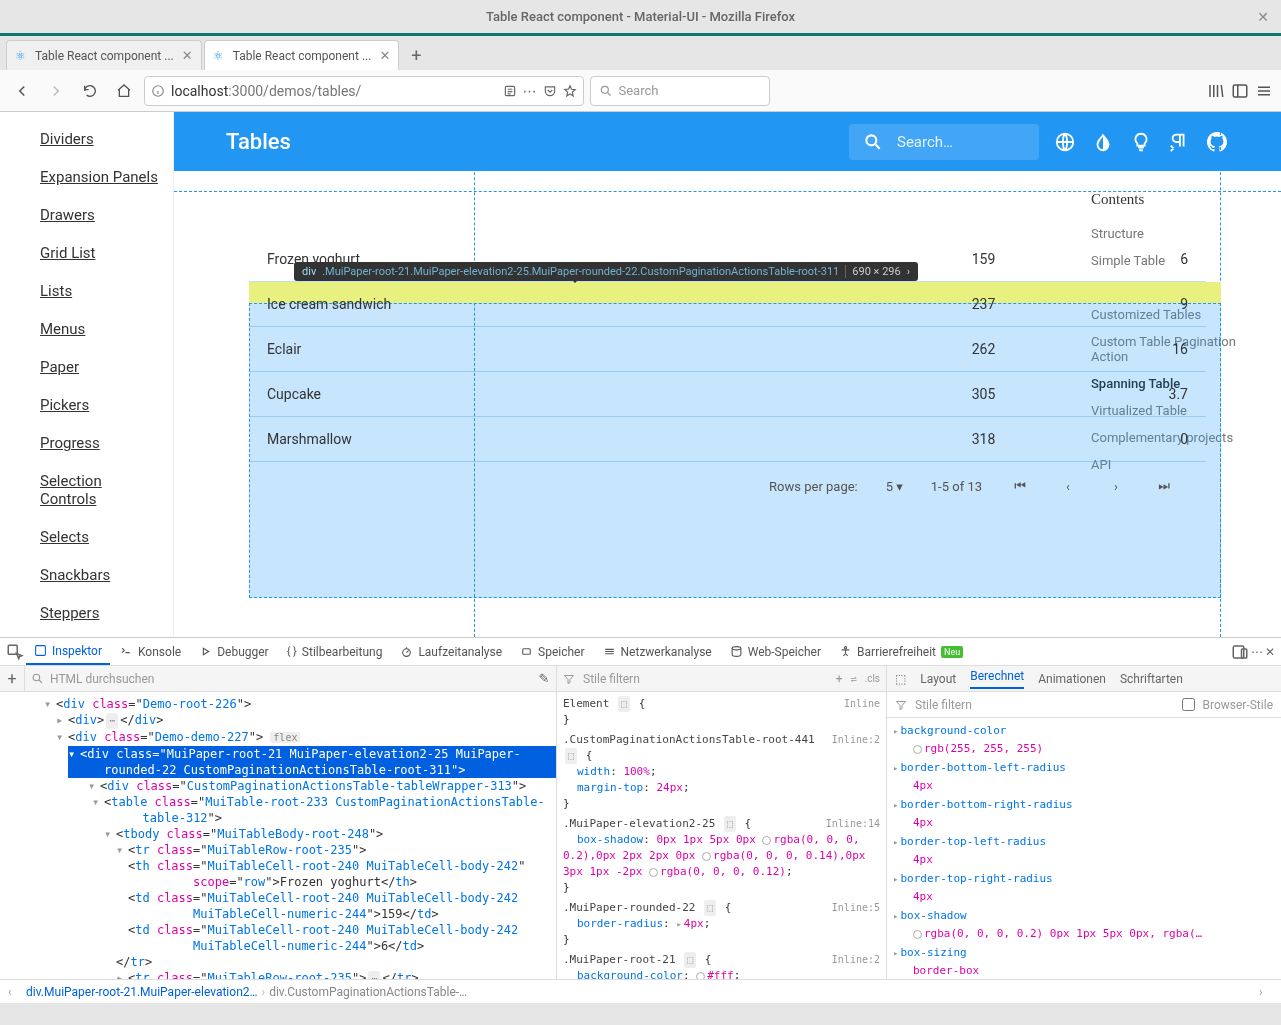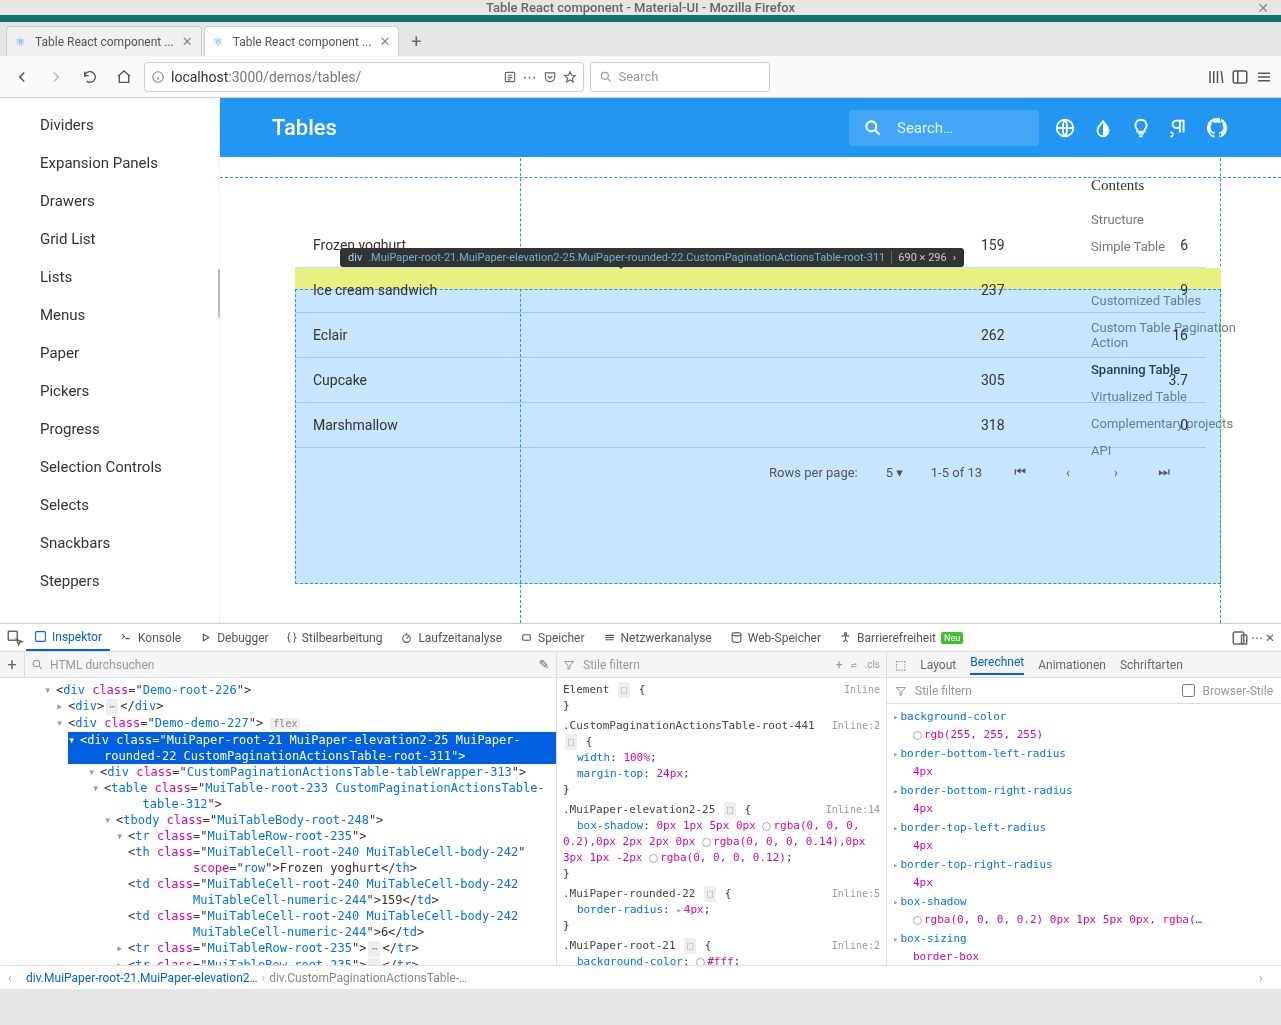--- a/index.html
+++ b/index.html
@@ -1,19 +1,19 @@
 <!DOCTYPE html>
 <html><head>
 <meta charset="utf-8">
 <style>
 * { margin:0; padding:0; box-sizing:border-box; }
 body { font-family:"Segoe UI",Roboto,Arial,sans-serif; font-size:13px; background:#e6e6e6; color:#333; overflow:hidden; width:1281px; height:1025px; }
 
 
-.titlebar { height:22px; background:#e6e6e6; display:flex; align-items:center; justify-content:center; position:relative; border-bottom:7px solid #0f766e; }
+.titlebar { height:36px; background:#e6e6e6; display:flex; align-items:center; justify-content:center; position:relative; border-bottom:3px solid #0f766e; }
 .titlebar .title { color:#666; font-size:13px; font-weight:500; }
 .titlebar .close { position:absolute; right:12px; color:#888; font-size:14px; }
 
 
 .btabs { height:34px; background:#e6e6e6; display:flex; align-items:flex-end; padding-left:6px; }
 .btab { height:30px; border:1px solid #ccc; border-bottom:none; background:#f0f0f0; display:flex; align-items:center; padding:0 8px; margin-right:2px; border-radius:4px 4px 0 0; font-size:12px; color:#555; max-width:210px; }
 .btab.active { background:#fff; }
 .btab .ticon { width:14px; height:14px; color:#2196f3; margin-right:6px; display:flex; align-items:center; }
 .btab .tlabel { white-space:nowrap; overflow:hidden; text-overflow:ellipsis; flex:1; }
 .btab .x { margin-left:8px; color:#888; cursor:pointer; font-size:13px; }
@@ -24,21 +24,21 @@
 .navbtn { width:28px; height:28px; display:flex; align-items:center; justify-content:center; color:#555; cursor:pointer; border-radius:4px; }
 .navbtn.disabled { color:#bbb; }
 .urlbar { flex:1; height:30px; border:1px solid #ccc; border-radius:4px; background:#fff; display:flex; align-items:center; padding:0 6px; gap:6px; font-size:14px; color:#555; max-width:640px; }
 .urlbar .urlhost { color:#333; }
 .urlbar .urlrest { color:#777; }
 .searchbox { width:180px; height:30px; border:1px solid #ccc; border-radius:4px; background:#fff; display:flex; align-items:center; padding:0 8px; gap:6px; color:#999; font-size:13px; }
 .tool-ico { width:18px; height:18px; color:#555; cursor:pointer; }
 
 
 .content { height:calc(1025px - 30px - 34px - 42px - 394px); display:flex; background:#fff; position:relative; }
-.sidebar { width:220px; overflow:auto; border-right:1px solid #eee; padding-top:8px; background:#fff; }
+.sidebar { width:174px; overflow:auto; border-right:1px solid #eee; padding-top:8px; background:#fff;text-decoration:underline; }
 .sb-item { padding:10px 14px 10px 40px; font-size:15px; color:#333; cursor:pointer; }
 .scroll-handle { position:absolute; left:218px; top:170px; width:8px; height:50px; background:#bbb; border-radius:3px; }
 
 .main { flex:1; position:relative; overflow:hidden; background:#fff; }
 
 
 .appbar { height:59px; background:#2196f3; display:flex; align-items:center; padding:0 52px; color:#fff; justify-content:space-between; }
 .appbar .title { font-size:22px; font-weight:500; }
 .appbar .right { display:flex; align-items:center; gap:14px;text-align:center; }
 .appsearch { background:#42a5f5; height:36px; border-radius:4px; display:flex; align-items:center; padding:0 14px; gap:14px; color:#e3f2fd; font-size:15px; width:190px; }
@@ -430,20 +430,21 @@
         <div class="l" style="margin-left:16px"><span class="tri">▸</span>&lt;<span class="tag">div</span>&gt;<span class="hint">⋯</span>&lt;/<span class="tag">div</span>&gt;</div>
         <div class="l" style="margin-left:16px"><span class="tri">▾</span>&lt;<span class="tag">div</span> <span class="attr">class</span>="<span class="val">Demo-demo-227</span>"&gt; <span class="flex-hint">flex</span></div>
         <div class="l sel" style="margin-left:28px"><span class="tri" style="color:#fff">▾</span>&lt;<span class="tag">div</span> <span class="attr">class</span>="<span class="val">MuiPaper-root-21 MuiPaper-elevation2-25 MuiPaper-<br>&nbsp;&nbsp;&nbsp;&nbsp;&nbsp;rounded-22 CustomPaginationActionsTable-root-311</span>"&gt;</div>
         <div class="l" style="margin-left:48px"><span class="tri">▾</span>&lt;<span class="tag">div</span> <span class="attr">class</span>="<span class="val">CustomPaginationActionsTable-tableWrapper-313</span>"&gt;</div>
         <div class="l" style="margin-left:52px"><span class="tri">▾</span>&lt;<span class="tag">table</span> <span class="attr">class</span>="<span class="val">MuiTable-root-233 CustomPaginationActionsTable-<br>&nbsp;&nbsp;&nbsp;&nbsp;&nbsp;&nbsp;&nbsp;table-312</span>"&gt;</div>
         <div class="l" style="margin-left:64px"><span class="tri">▾</span>&lt;<span class="tag">tbody</span> <span class="attr">class</span>="<span class="val">MuiTableBody-root-248</span>"&gt;</div>
         <div class="l" style="margin-left:76px"><span class="tri">▾</span>&lt;<span class="tag">tr</span> <span class="attr">class</span>="<span class="val">MuiTableRow-root-235</span>"&gt;</div>
         <div class="l" style="margin-left:88px">&lt;<span class="tag">th</span> <span class="attr">class</span>="<span class="val">MuiTableCell-root-240 MuiTableCell-body-242</span>"<br>&nbsp;&nbsp;&nbsp;&nbsp;&nbsp;&nbsp;&nbsp;&nbsp;&nbsp;<span class="attr">scope</span>="<span class="val">row</span>"&gt;<span class="txt">Frozen yoghurt</span>&lt;/<span class="tag">th</span>&gt;</div>
         <div class="l" style="margin-left:88px">&lt;<span class="tag">td</span> <span class="attr">class</span>="<span class="val">MuiTableCell-root-240 MuiTableCell-body-242<br>&nbsp;&nbsp;&nbsp;&nbsp;&nbsp;&nbsp;&nbsp;&nbsp;&nbsp;MuiTableCell-numeric-244</span>"&gt;<span class="txt">159</span>&lt;/<span class="tag">td</span>&gt;</div>
         <div class="l" style="margin-left:88px">&lt;<span class="tag">td</span> <span class="attr">class</span>="<span class="val">MuiTableCell-root-240 MuiTableCell-body-242<br>&nbsp;&nbsp;&nbsp;&nbsp;&nbsp;&nbsp;&nbsp;&nbsp;&nbsp;MuiTableCell-numeric-244</span>"&gt;<span class="txt">6</span>&lt;/<span class="tag">td</span>&gt;</div>
+        <div class="l" style="margin-left:76px">&lt;/<span class="tag">tr</span>&gt;</div>
         <div class="l" style="margin-left:76px"><span class="tri">▸</span>&lt;<span class="tag">tr</span> <span class="attr">class</span>="<span class="val">MuiTableRow-root-235</span>"&gt;<span class="hint">⋯</span>&lt;/<span class="tag">tr</span>&gt;</div>
         <div class="l" style="margin-left:76px"><span class="tri">▸</span>&lt;<span class="tag">tr</span> <span class="attr">class</span>="<span class="val">MuiTableRow-root-235</span>"&gt;<span class="hint">⋯</span>&lt;/<span class="tag">tr</span>&gt;</div>
         <div class="l" style="margin-left:76px"><span class="tri">▸</span>&lt;<span class="tag">tr</span> <span class="attr">class</span>="<span class="val">MuiTableRow-root-235</span>"&gt;<span class="hint">⋯</span>&lt;/<span class="tag">tr</span>&gt;</div>
 
       </div>
     </div>
 
     <div class="dt-styles">
       <div class="dt-styles-header">
         <svg width="12" height="12" viewBox="0 0 24 24" fill="none" stroke="#999" stroke-width="2">

